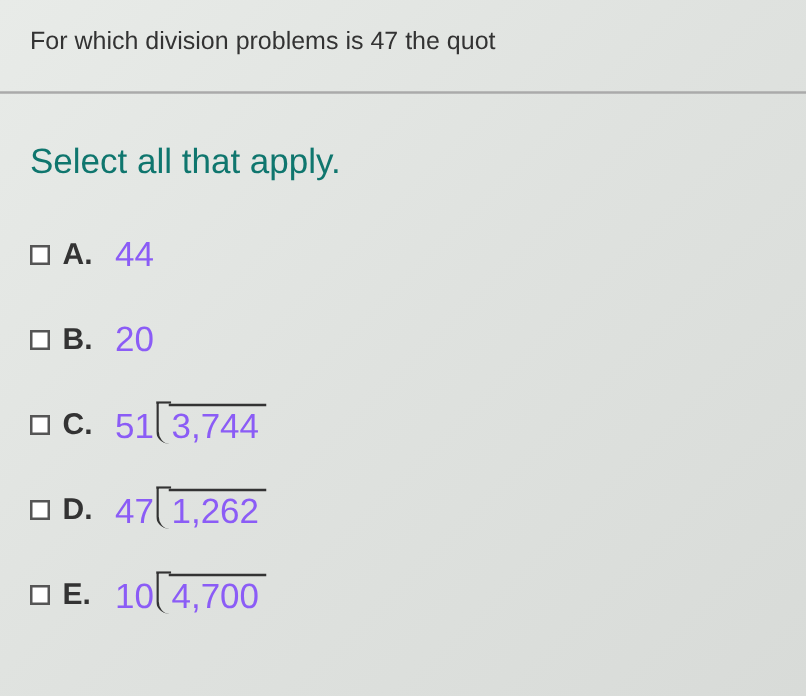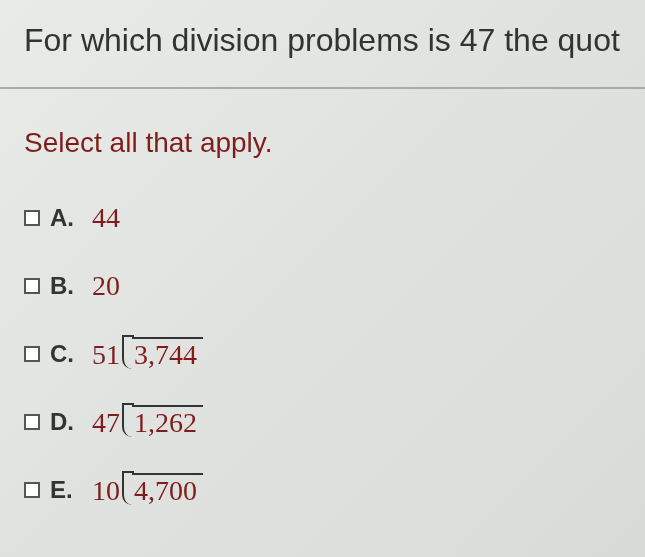--- a/index.html
+++ b/index.html
@@ -10,33 +10,33 @@
     body {
       width: 645px;
       height: 557px;
       background: linear-gradient(135deg, #e8ebe8 0%, #dfe2df 50%, #d8dbd8 100%);
       font-family: Arial, Helvetica, sans-serif;
       overflow: hidden;
       color: #3a3a3a;
     }
     .question-header {
       padding: 22px 0 28px 24px;
-      font-size: 32px;
+      font-size: 20px;
       color: #333;
       font-weight: 400;
     }
     .divider {
       border: none;
       border-top: 2px solid #aaa;
       margin: 0;
     }
     .instruction {
       padding: 38px 0 24px 24px;
       font-size: 28px;
-      color: #7f1d1d;
+      color: #0f766e;
       font-weight: 400;
     }
     .options {
       padding: 10px 0 0 24px;
     }
     .option-row {
       display: flex;
       align-items: center;
       margin-bottom: 18px;
       height: 50px;
@@ -53,23 +53,22 @@
       font-size: 24px;
       font-weight: bold;
       color: #333;
       margin-right: 14px;
       min-width: 28px;
     }
     .division {
       display: inline-flex;
       align-items: flex-end;
       font-size: 28px;
-      color: #7f1d1d;
+      color: #8b5cf6;
       position: relative;
-      font-family: Liberation Serif, serif;
     }
     .divisor {
       padding-right: 2px;
     }
     .dividend-wrap {
       position: relative;
       padding-left: 10px;
     }
     .dividend-wrap::before {
       content: "";

